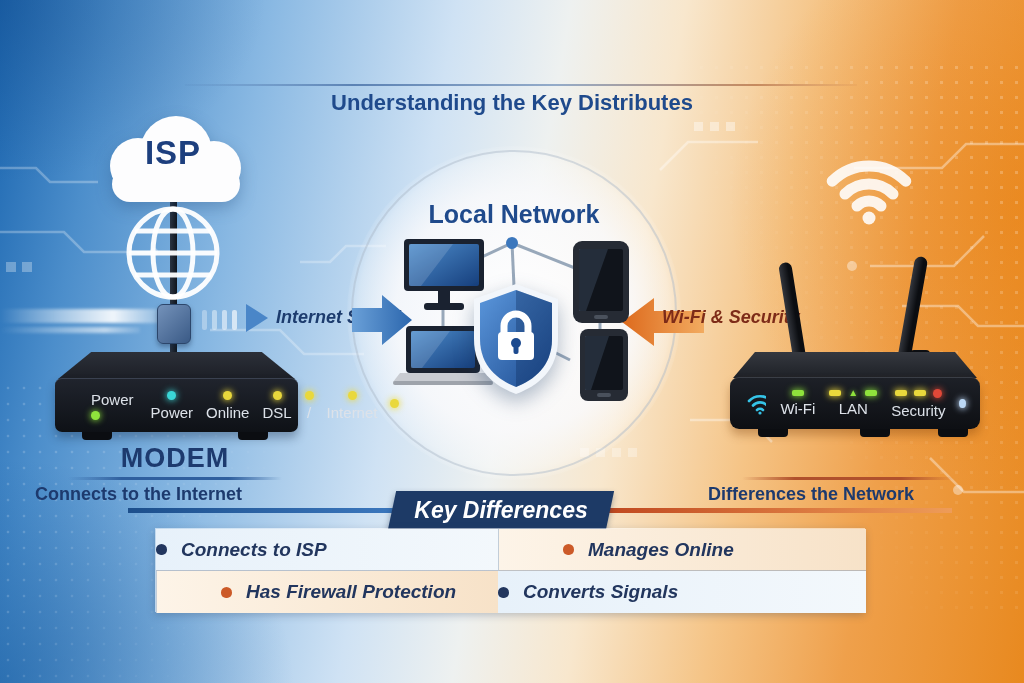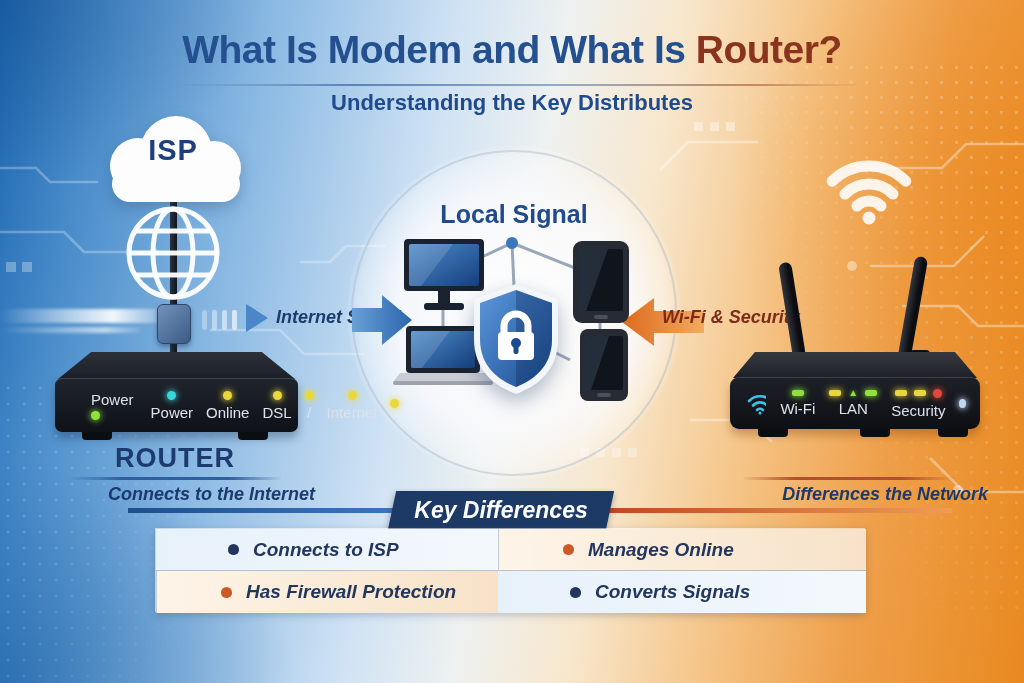--- a/index.html
+++ b/index.html
@@ -21,21 +21,21 @@
   
   .title { position:absolute; top:28px; left:0; right:0; text-align:center; font-size:39px; font-weight:bold; letter-spacing:-.5px; color:#24508f; }
   .title .accent { color:#8a3420; }
   .title-rule { position:absolute; top:84px; left:185px; width:672px; height:2px;
                 background:linear-gradient(to right, rgba(40,80,140,.05), #5b82b4 25%, #93abc9 55%, #c68a5e 85%, rgba(198,120,70,.1)); }
   .subtitle { position:absolute; top:90px; left:0; right:0; text-align:center; font-size:22px; font-weight:bold; color:#1f4a8c; }
 
   
   .cable { position:absolute; left:170px; top:196px; width:7px; height:186px; background:linear-gradient(to right,#2a3442,#10151d); border-radius:3px; }
   .isp-cloud { position:absolute; left:92px; top:114px; filter:drop-shadow(0 6px 8px rgba(30,70,120,.3)); }
-  .isp-label { position:absolute; left:118px; top:134px; width:110px; text-align:center; font-size:29px; font-weight:bold; color:#1d3f7e; letter-spacing:1px; }
+  .isp-label { position:absolute; left:118px; top:134px; width:110px; text-align:center; font-size:33px; font-weight:bold; color:#1d3f7e; letter-spacing:1px; }
   .globe { position:absolute; left:124px; top:204px; }
   .connector { position:absolute; left:157px; top:304px; width:34px; height:40px; border-radius:6px;
                background:linear-gradient(135deg,#7492ba,#3a5a86); border:1px solid #2c466b; box-shadow:0 3px 5px rgba(20,40,70,.4); }
   .streak { position:absolute; left:0; top:309px; width:162px; height:14px; filter:blur(1.5px);
             background:linear-gradient(to right, rgba(255,255,255,0), rgba(255,255,255,.9) 70%, rgba(255,255,255,.2)); }
   .streak2 { position:absolute; left:0; top:327px; width:140px; height:6px; filter:blur(1.5px);
              background:linear-gradient(to right, rgba(255,255,255,0), rgba(255,255,255,.6) 75%, rgba(255,255,255,.1)); }
   .dash { position:absolute; top:310px; width:5px; height:20px; background:rgba(235,243,250,.85); border-radius:2px; }
   .tri-small { position:absolute; left:246px; top:304px; width:0; height:0;
                border-top:14px solid transparent; border-bottom:14px solid transparent; border-left:22px solid #4a86c8; }
@@ -77,35 +77,35 @@
   .led-group { display:flex; flex-direction:column; align-items:center; gap:4px; }
   .led-row { display:flex; align-items:center; gap:7px; }
   .led-bar { width:12px; height:6px; border-radius:2px; }
   .lan-arrow { color:#8fe23c; font-size:10px; line-height:6px; text-shadow:0 0 5px rgba(140,225,60,.9); }
 
   
   .dev-name { position:absolute; width:220px; text-align:center; font-size:27px; font-weight:bold; color:#1d3a6e; letter-spacing:1px; }
   .dev-rule { position:absolute; height:3px; border-radius:2px; }
   .rule-blue   { background:linear-gradient(to right, rgba(47,95,158,0), #2f5f9e 25%, #2f5f9e 75%, rgba(47,95,158,0)); }
   .rule-orange { background:linear-gradient(to right, rgba(176,80,44,0), #b0502c 25%, #b0502c 75%, rgba(176,80,44,0)); }
-  .dev-caption { position:absolute; width:280px; text-align:right; font-size:18px; font-weight:bold; font-style:italic; color:#1d3a6e; }
+  .dev-caption { position:absolute; width:280px; text-align:left; font-size:18px; font-weight:bold; color:#1d3a6e; }
 
   
   .kd-line { position:absolute; top:508px; height:5px; }
   .kd-line-left  { left:128px; width:266px; background:linear-gradient(to right,#1d4f8c,#3b77bd); }
   .kd-line-right { left:606px; width:346px; background:linear-gradient(to right,#c0481f,#ee9c58); }
   .kd-banner { position:absolute; left:392px; top:491px; width:218px; height:39px; background:#1d3a66;
                transform:skewX(-12deg); box-shadow:0 3px 6px rgba(20,40,70,.4); }
   .kd-banner > span { display:block; transform:skewX(12deg); text-align:center; line-height:39px;
                       color:#fff; font-size:23px; font-weight:bold; font-style:italic; }
   .kd-panel { position:absolute; left:155px; top:528px; width:710px; height:84px; display:grid;
               grid-template-columns:342px 368px; grid-template-rows:42px 42px;
               border:1px solid rgba(255,255,255,.55); box-shadow:0 3px 8px rgba(50,70,100,.3); }
   .cell { display:flex; align-items:center; gap:14px; font-size:19px; font-weight:bold; font-style:italic; color:#22365e; }
-  .cell.l { background:linear-gradient(to right,#e7f1fa,#f3f8fc); padding-left:72px; }
+  .cell.l { background:linear-gradient(to right,#e7f1fa,#f3f8fc); }
   .cell.r { background:linear-gradient(to right,#fdf4e8,#f7e2c8); padding-left:64px; border-left:1px solid #c2cdd8; }
   .cell.row1 { border-bottom:1px solid rgba(140,152,168,.55); }
   .bullet { width:11px; height:11px; border-radius:50% 50% 45% 45%; flex:0 0 auto; }
   .bullet-navy { background:#22365e; }
   .bullet-orange { background:#cc5a28; }
 </style>
 </head>
 <body>
 
 <div class="stage">
@@ -146,23 +146,20 @@
     </g>
   </svg>
 
   <svg class="abs" style="left:812px;top:130px;opacity:.88" width="116" height="96" fill="none" stroke="#ffffff" stroke-width="11" stroke-linecap="round">
     <path d="M20.2,51.2 A52,52 0 0 1 93.8,51.2"></path>
     <path d="M33,64 A34,34 0 0 1 81,64"></path>
     <path d="M45,76 A17,17 0 0 1 69,76"></path>
     <circle cx="57" cy="88" r="6.5" fill="#ffffff" stroke="none"></circle>
   </svg>
 
-  <div class="title">
-    <span>What Is Modem and What Is </span><span class="accent">Router?</span>
-  </div>
   <div class="title-rule"></div>
   <div class="subtitle">Understanding the Key Distributes</div>
 
   <div class="net-circle"></div>
   <div class="net-ring"></div>
 
   <div class="cable"></div>
   <svg class="isp-cloud" width="166" height="96">
     <g fill="#fdfdfe">
       <circle cx="46" cy="52" r="28"></circle>
@@ -203,21 +200,21 @@
     <defs>
         <linearGradient id="go" x1="1" y1="0" x2="0" y2="0">
           <stop offset="0" stop-color="#f2ab60"></stop>
           <stop offset="1" stop-color="#dd6a1d"></stop>
         </linearGradient>
       </defs>
     <polygon points="84,15 34,15 34,2 2,26 34,50 34,37 84,37" fill="url(#go)"></polygon>
   </svg>
   <div class="wifi-security">Wi-Fi &amp; Security</div>
 
-  <div class="local-title">Local Signal</div>
+  <div class="local-title">Local Network</div>
   <svg class="abs" style="left:380px;top:230px" width="270" height="170" stroke="#98a8ba" stroke-width="3" fill="none">
     <line x1="132" y1="13" x2="63" y2="45"></line>
     <line x1="132" y1="13" x2="220" y2="48"></line>
     <line x1="132" y1="13" x2="135" y2="78"></line>
     <line x1="63" y1="58" x2="63" y2="118"></line>
     <line x1="220" y1="60" x2="220" y2="120"></line>
     <line x1="82" y1="128" x2="122" y2="110"></line>
     <line x1="190" y1="130" x2="150" y2="110"></line>
     <circle cx="132" cy="13" r="6" fill="#3b77bd" stroke="none"></circle>
   </svg>
@@ -347,21 +344,21 @@
         </div>
         <span class="panel-label">Security</span>
       </div>
       <span class="led led-blue" style="margin-left:auto"></span>
     </div>
   </div>
   <div class="foot" style="left:758px;top:429px"></div>
   <div class="foot" style="left:860px;top:429px"></div>
   <div class="foot" style="left:938px;top:429px"></div>
 
-  <div class="dev-name" style="left:65px;top:443px">ROUTER</div>
+  <div class="dev-name" style="left:65px;top:443px">MODEM</div>
   <div class="dev-rule rule-blue" style="left:68px;top:477px;width:214px"></div>
   <div class="dev-caption" style="left:35px;top:484px">Connects to the Internet</div>
 
   <div class="dev-rule rule-orange" style="left:742px;top:477px;width:212px"></div>
   <div class="dev-caption" style="left:708px;top:484px">Differences the Network</div>
 
   <div class="kd-line kd-line-left"></div>
   <div class="kd-line kd-line-right"></div>
   <div class="kd-banner">
     <span>Key Differences</span>

